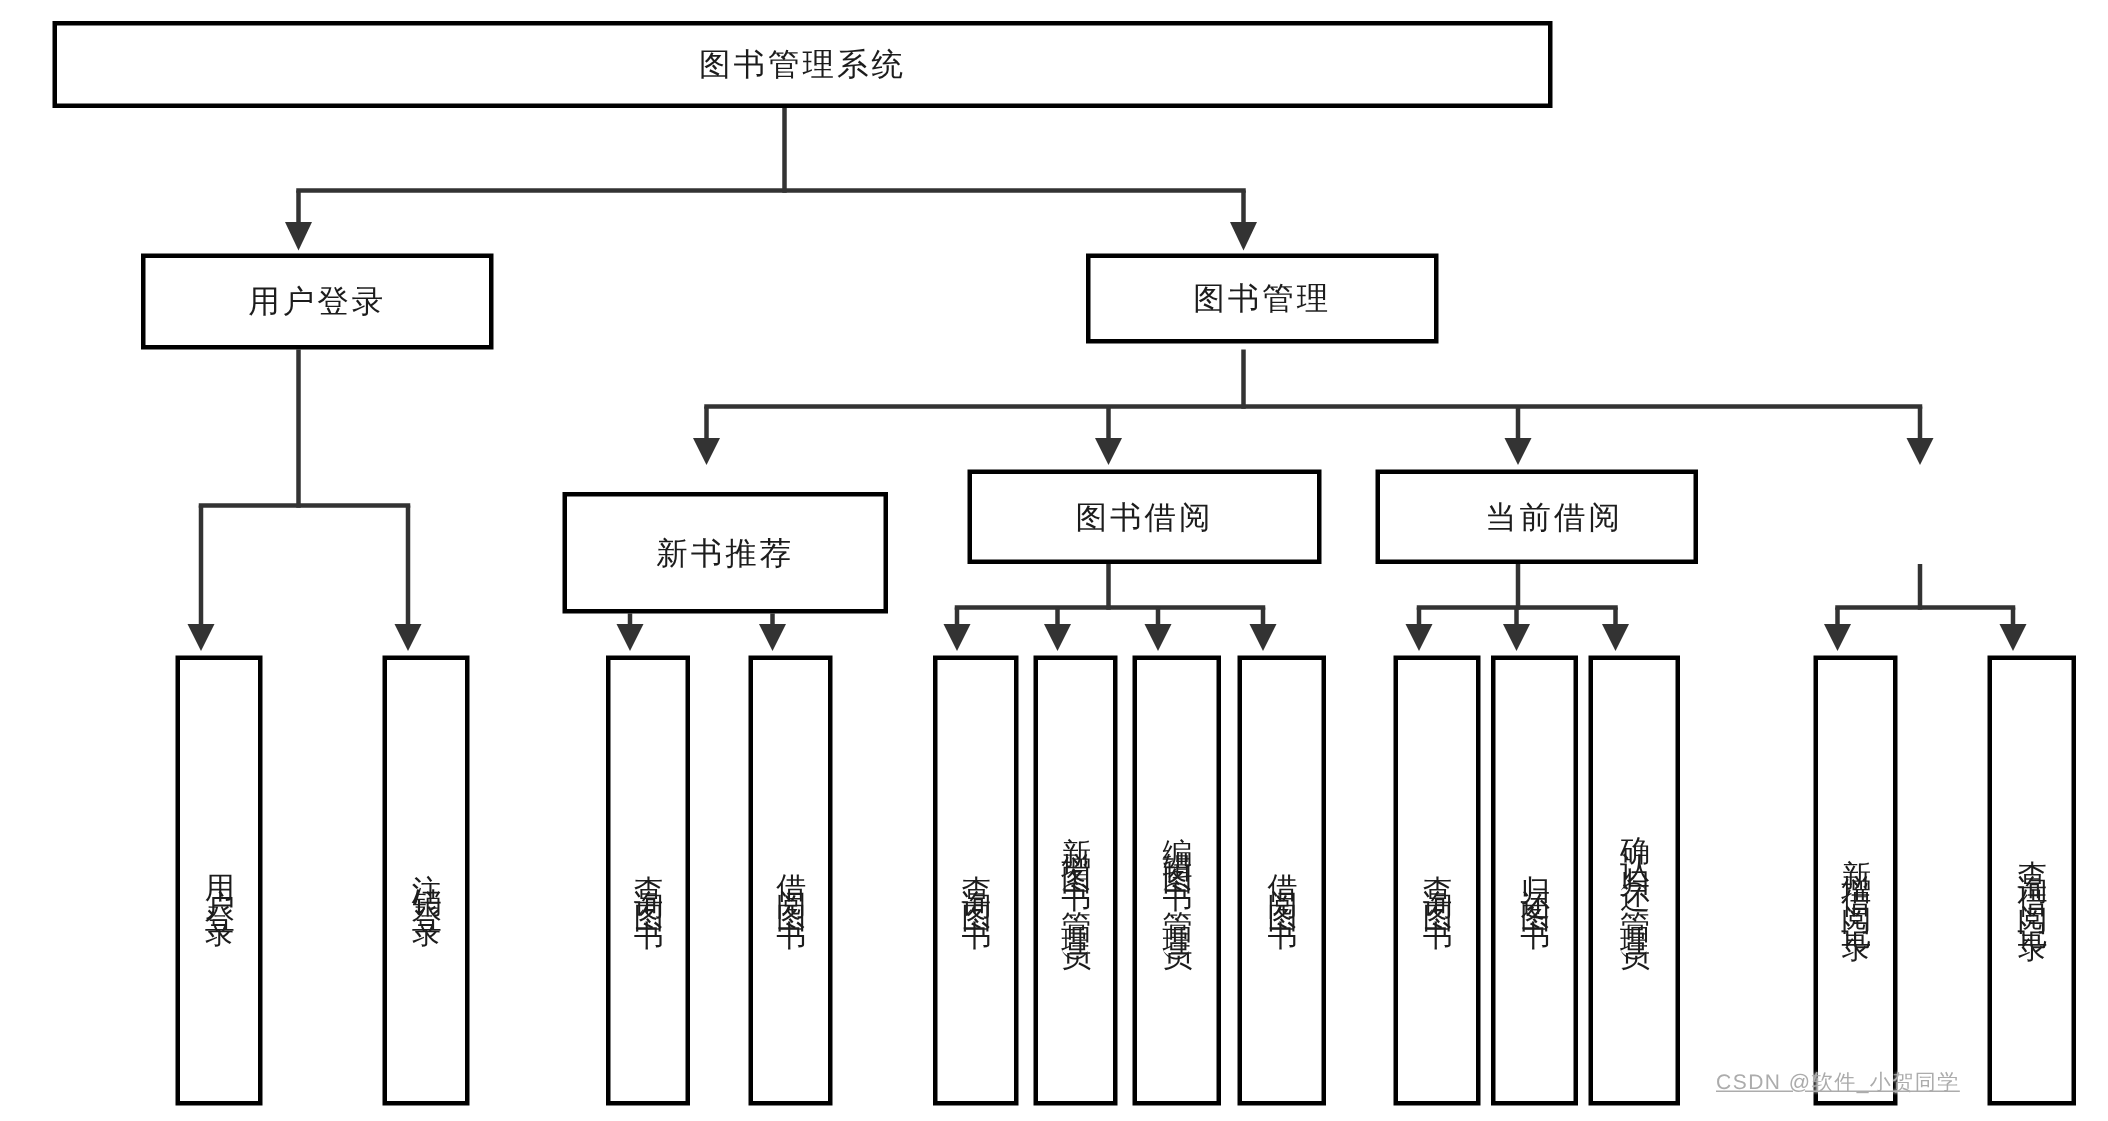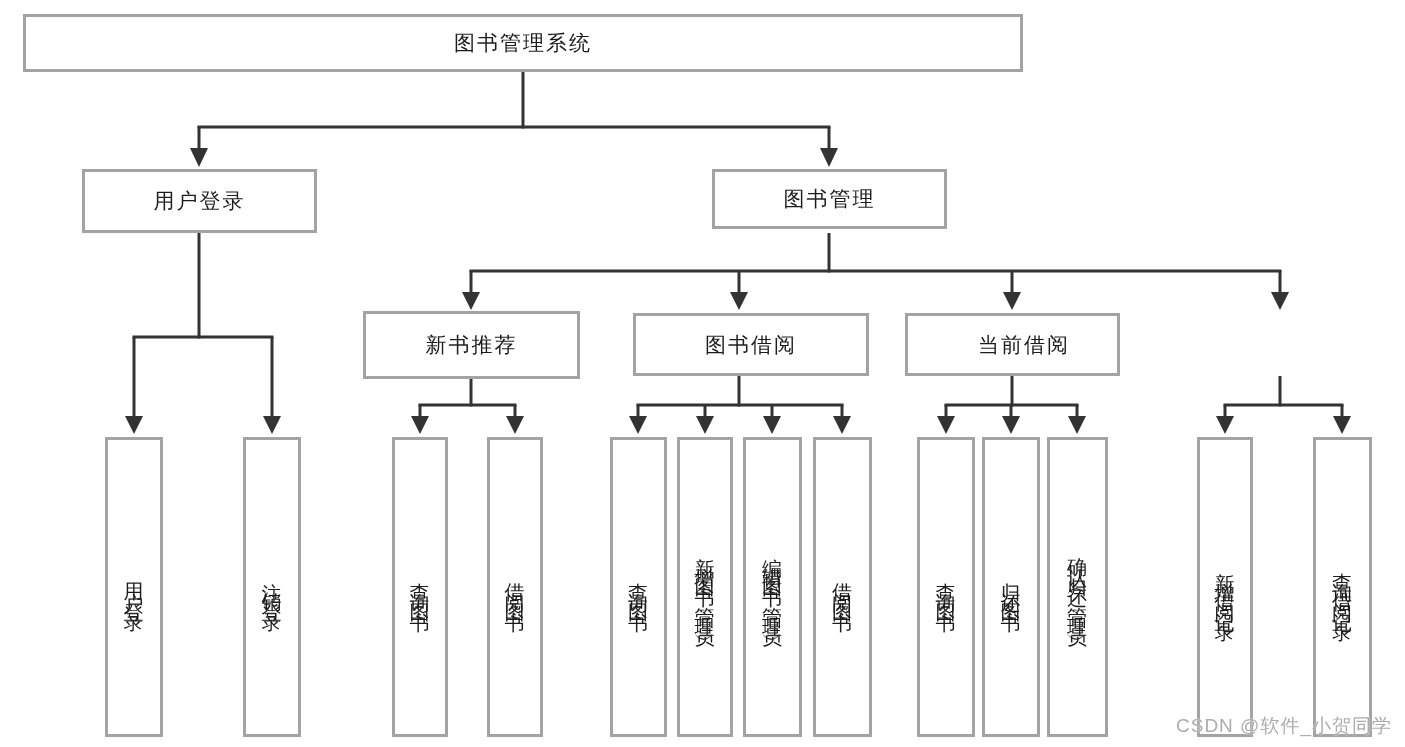--- a/index.html
+++ b/index.html
@@ -5,32 +5,33 @@
   html,body{margin:0;padding:0;background:#ffffff;}
   .canvas{
     position:relative;width:1405px;height:747px;background:#ffffff;
     font-family:"Liberation Sans","DejaVu Sans",sans-serif;overflow:hidden;
   }
   .wires{position:absolute;left:0;top:0;z-index:0;}
   .wires line{stroke:#333333;stroke-width:3;}
   .wires polygon{fill:#333333;stroke:none;}
   .node{
     position:absolute;box-sizing:border-box;background:#ffffff;
-    border:3px solid #a3a3a3;display:flex;align-items:center;justify-content:center;
-    z-index:1;color:#1c1c1c;font-size:21px;letter-spacing:2px;
+    border:3px solid #000000;display:flex;align-items:center;justify-content:center;
+    z-index:1;color:#1c1c1c;font-size:21px;letter-spacing:2px;margin-left:12px;
   }
   .leaf{top:437px;height:300px;font-size:20px;letter-spacing:0;}
   .leaf .v{
     writing-mode:vertical-rl;text-orientation:mixed;
     letter-spacing:10px;line-height:1.1;white-space:nowrap;
   }
   .watermark{
-    position:absolute;left:1176px;top:713px;z-index:3;
-    color:#acacac;font-size:19px;letter-spacing:1px;white-space:nowrap;
+    position:absolute;left:1144px;top:713px;z-index:3;
+    color:#acacac;font-size:14px;letter-spacing:1px;white-space:nowrap;
     text-shadow:0 0 2px #ffffff;
+    text-decoration:underline;
   }
 </style>
 </head>
 <body>
 
 <div class="canvas">
 
   <svg class="wires" width="1405" height="747" viewBox="0 0 1405 747">
 
     <line x1="523" y1="72" x2="523" y2="128.5"></line>
@@ -96,21 +97,21 @@
     <span>图书管理系统</span>
   </div>
 
   <div class="node" style="left:82px;top:169px;width:235px;height:64px;">
     <span>用户登录</span>
   </div>
   <div class="node" style="left:712px;top:169px;width:235px;height:60px;">
     <span>图书管理</span>
   </div>
 
-  <div class="node" style="left:363px;top:311px;width:217px;height:68px;">
+  <div class="node" style="left:363px;top:328px;width:217px;height:81px;">
     <span>新书推荐</span>
   </div>
   <div class="node" style="left:633px;top:313px;width:236px;height:63px;">
     <span>图书借阅</span>
   </div>
   <div class="node" style="left:905px;top:313px;width:215px;height:63px;padding-left:23px;">
     <span>当前借阅</span>
   </div>
 
   <div class="node leaf" style="left:105px;width:58px;">

